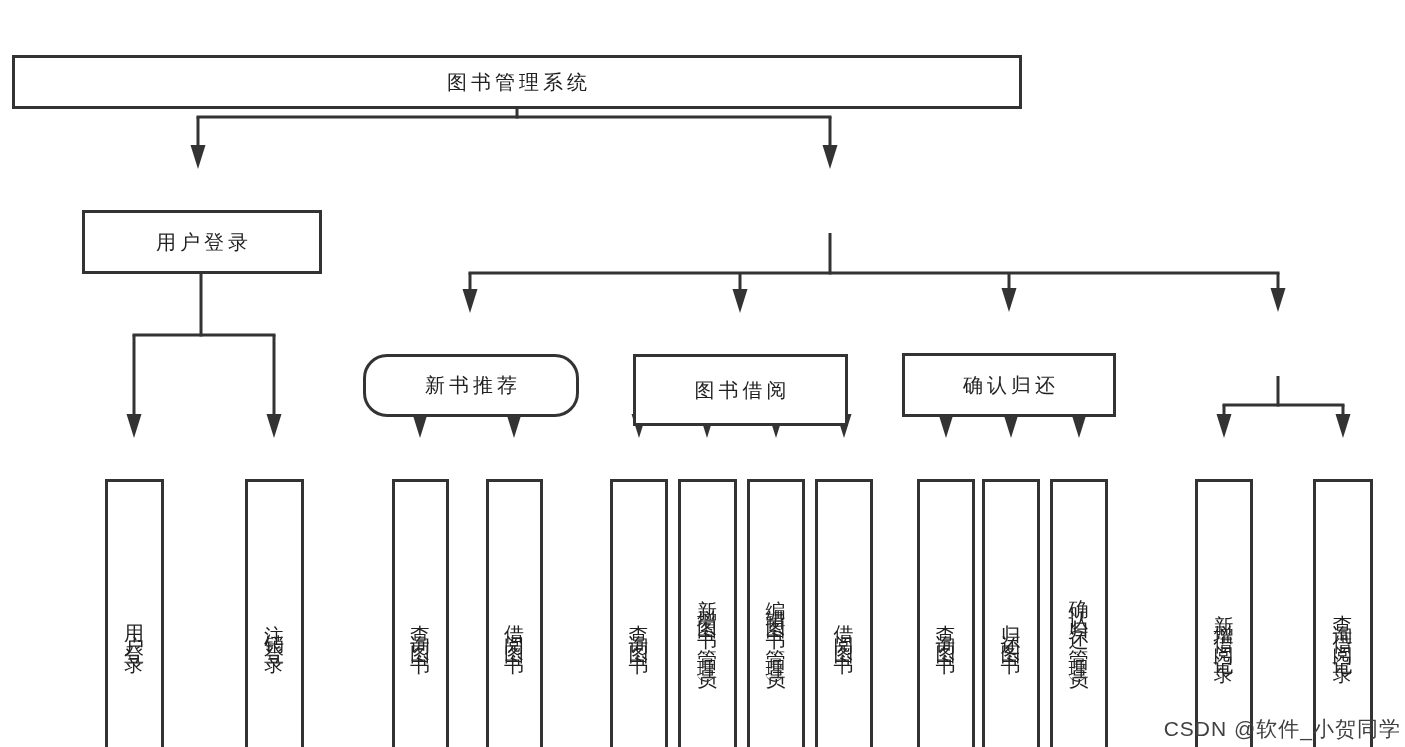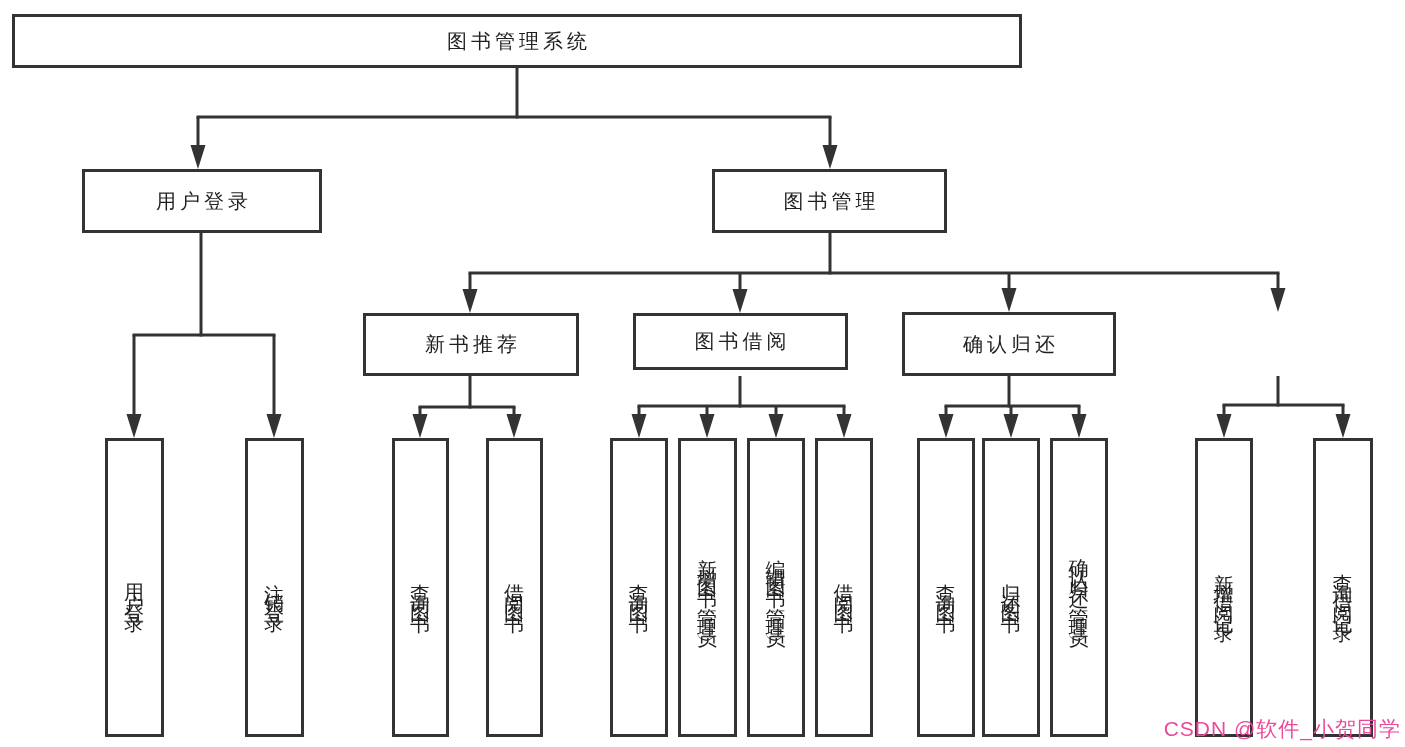--- a/index.html
+++ b/index.html
@@ -20,20 +20,21 @@
   .box {
     position: absolute;
     box-sizing: border-box;
     border: 3px solid #333333;
     background: #ffffff;
     display: flex;
     align-items: center;
     justify-content: center;
     color: #1f1f1f;
     z-index: 2;
+    margin-top: 41px;
   }
   .hbox {
     font-size: 20px;
     letter-spacing: 4px;
     text-indent: 4px;
     white-space: nowrap;
   }
   .vbox {
     writing-mode: vertical-rl;
     font-size: 20px;
@@ -41,21 +42,21 @@
     line-height: 1;
     padding: 6px 0;
   }
   #watermark {
     position: absolute;
     right: 4px;
     bottom: 4px;
     z-index: 3;
     font-size: 21px;
     letter-spacing: 1px;
-    color: #ec4899;
+    color: #404040;
     white-space: nowrap;
   }
 </style>
 </head>
 <body>
 
 <div id="canvas">
 
   <svg id="connector-layer" width="1405" height="747" viewBox="0 0 1405 747">
       <line x1="517" y1="68" x2="517" y2="118.5" stroke="#333333" stroke-width="3"></line>
@@ -108,24 +109,23 @@
       <polygon points="1071.5,414 1086.5,414 1079,438" fill="#333333"></polygon>
       <line x1="1224" y1="405" x2="1224" y2="420" stroke="#333333" stroke-width="3"></line>
       <polygon points="1216.5,414 1231.5,414 1224,438" fill="#333333"></polygon>
       <line x1="1343" y1="405" x2="1343" y2="420" stroke="#333333" stroke-width="3"></line>
       <polygon points="1335.5,414 1350.5,414 1343,438" fill="#333333"></polygon>
     </svg>
 
   <div class="box hbox" style="left:12px;top:14px;width:1010px;height:54px;">图书管理系统</div>
 
   <div class="box hbox" style="left:82px;top:169px;width:240px;height:64px;">用户登录</div>
-  <div class="box hbox" style="left:712px;top:169px;width:235px;height:64px;">图书管理</div>
 
-  <div class="box hbox" style="left:363px;top:313px;width:216px;height:63px;">新书推荐</div>
-  <div class="box hbox" style="left:633px;top:313px;width:215px;height:57px;">图书借阅</div>
+  <div class="box hbox" style="left:363px;top:313px;width:216px;height:63px;border-radius:24px;">新书推荐</div>
+  <div class="box hbox" style="left:633px;top:313px;width:215px;height:72px;">图书借阅</div>
   <div class="box hbox" style="left:902px;top:312px;width:214px;height:64px;">确认归还</div>
 
   <div class="box vbox" style="left:105px;top:438px;width:59px;height:299px;">用户登录</div>
   <div class="box vbox" style="left:245px;top:438px;width:59px;height:299px;">注销登录</div>
 
   <div class="box vbox" style="left:392px;top:438px;width:57px;height:299px;">查询图书</div>
   <div class="box vbox" style="left:486px;top:438px;width:57px;height:299px;">借阅图书</div>
 
   <div class="box vbox" style="left:610px;top:438px;width:58px;height:299px;">查询图书</div>
   <div class="box vbox" style="left:678px;top:438px;width:59px;height:299px;">新增图书（管理员）</div>

